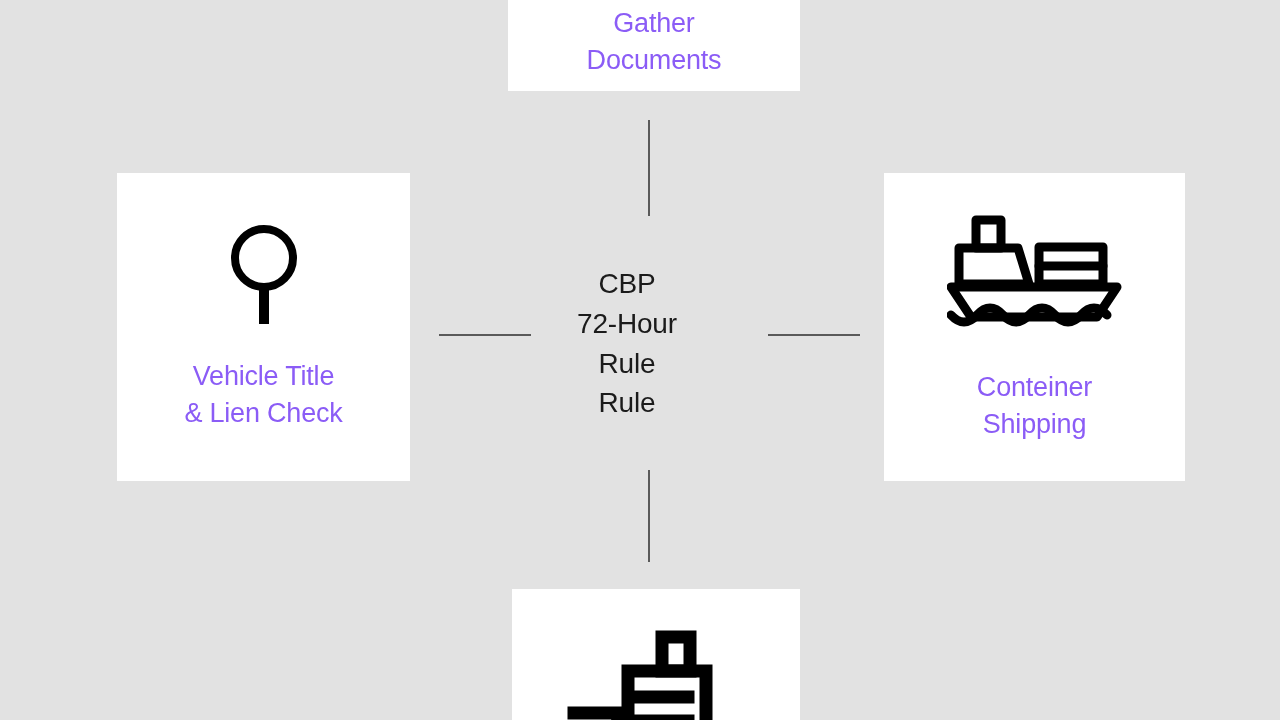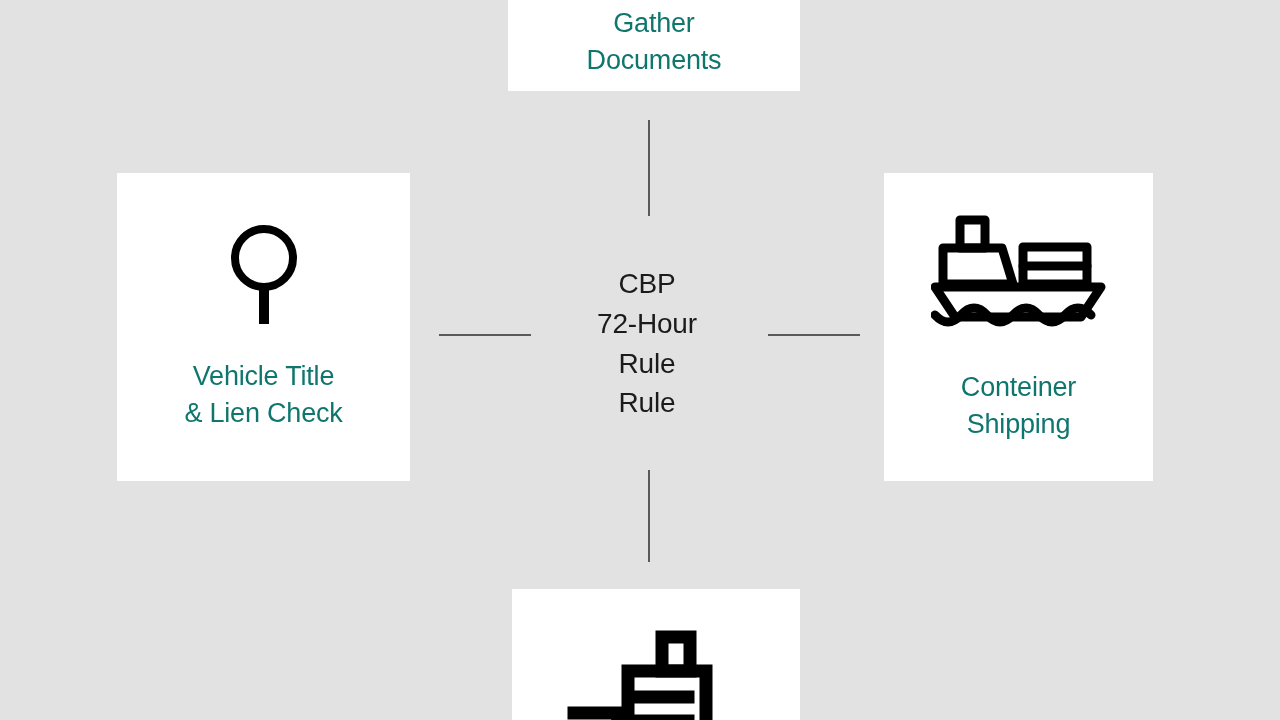--- a/index.html
+++ b/index.html
@@ -28,21 +28,21 @@
     flex-direction: column;
     align-items: center;
     justify-content: center;
     box-sizing: border-box;
   }
   .card-label {
     text-align: center;
     font-size: 27px;
     line-height: 1.38;
     letter-spacing: -0.2px;
-    color: #0f766e;
+    color: #8b5cf6;
     white-space: pre-line;
   }
 
   
   #card-top {
     left: 508px;
     top: -70px;
     width: 292px;
     height: 161px;
     justify-content: flex-end;
@@ -63,21 +63,21 @@
     left: 117px;
     top: 173px;
     width: 293px;
     height: 308px;
     padding: 29px 10px;
   }
 
   #card-right {
     left: 884px;
     top: 173px;
-    width: 269px;
+    width: 301px;
     height: 308px;
     padding: 18px 10px;
   }
 
   .card-icon {
     display: block;
     margin-bottom: 26px;
   }
 
   
@@ -89,21 +89,21 @@
   .connector.horizontal{ height: 2px; }
 
   #connector-top    { left: 648px; top: 120px; height: 96px; }
   #connector-bottom { left: 648px; top: 470px; height: 92px; }
   #connector-left   { left: 439px; top: 334px; width: 92px; }
   #connector-right  { left: 768px; top: 334px; width: 92px; }
 
   
   #hub-label {
     position: absolute;
-    left: 556px;
+    left: 536px;
     top: 264px;
     width: 182px;
     text-align: center;
     font-size: 28px;
     line-height: 1.42;
     letter-spacing: -0.2px;
     color: #1b1b1b;
     white-space: pre-line;
   }
 </style>

